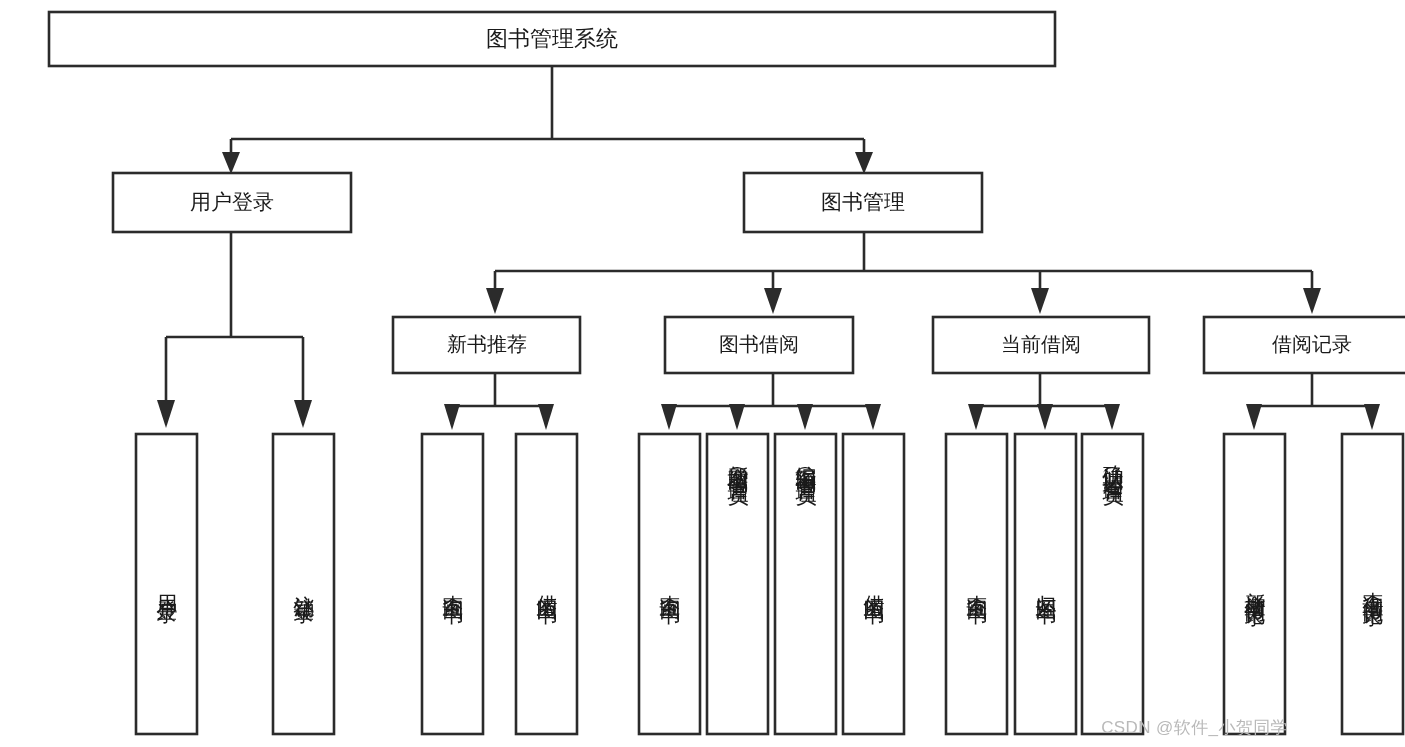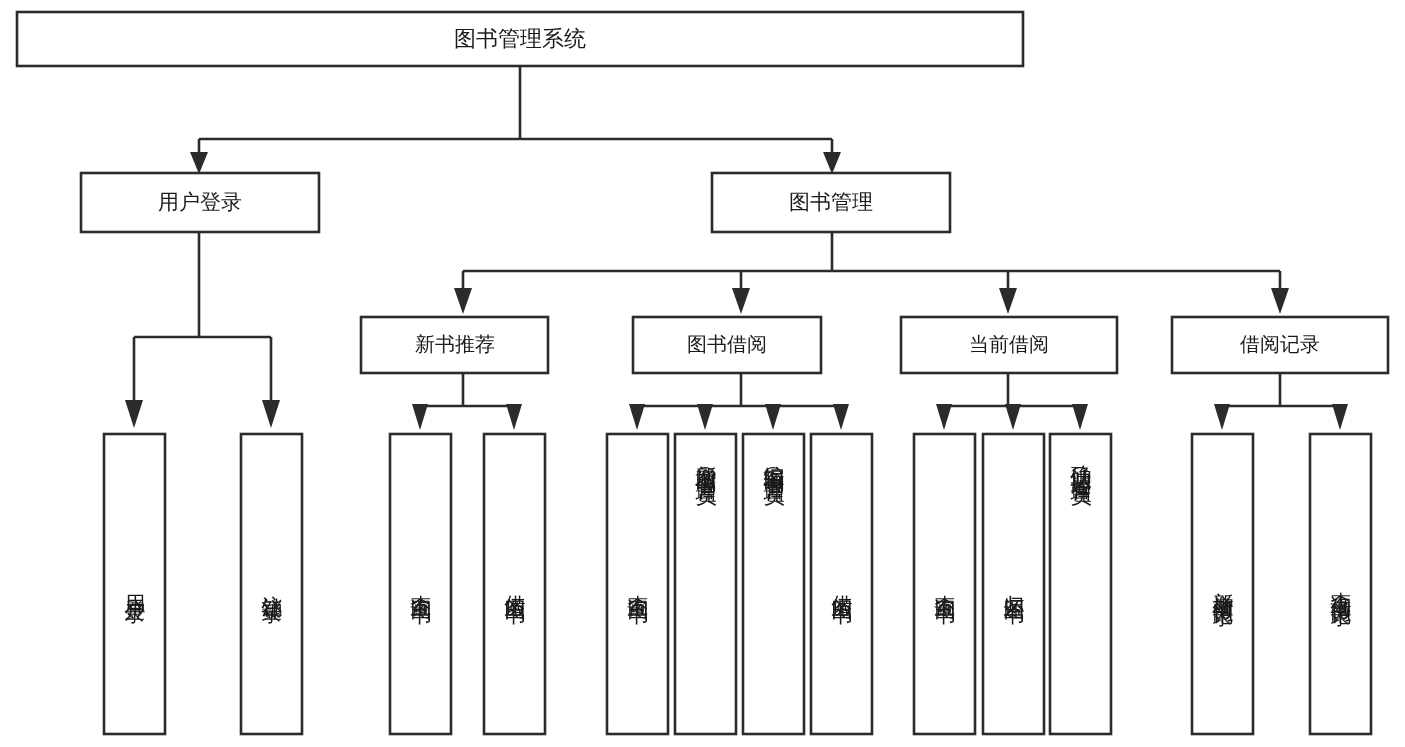--- a/index.html
+++ b/index.html
@@ -11,20 +11,21 @@
     width: 1405px;
     height: 747px;
     font-family: "Liberation Sans", sans-serif;
     overflow: hidden;
   }
   #diagram-root {
     position: relative;
     width: 1268px;
     height: 747px;
     background: #ffffff;
+    margin-left: 32px;
   }
   svg#flow {
     position: absolute;
     left: 0;
     top: 0;
     width: 1405px;
     height: 747px;
     display: block;
   }
   .node-rect {
@@ -263,20 +264,21 @@
     </div>
 
     <div class="vlabel" style="left:1192px;top:434px;width:61px;height:300px">
       <span>新增借阅记录</span>
     </div>
     <div class="vlabel" style="left:1310px;top:434px;width:61px;height:300px">
       <span>查询借阅记录</span>
     </div>
   </div>
 
+  <div class="watermark">CSDN @软件_小贺同学</div>
 
 </div>
 
 <style>
   .vlabel {
     position: absolute;
     display: flex;
     align-items: center;
     justify-content: center;
     box-sizing: border-box;

